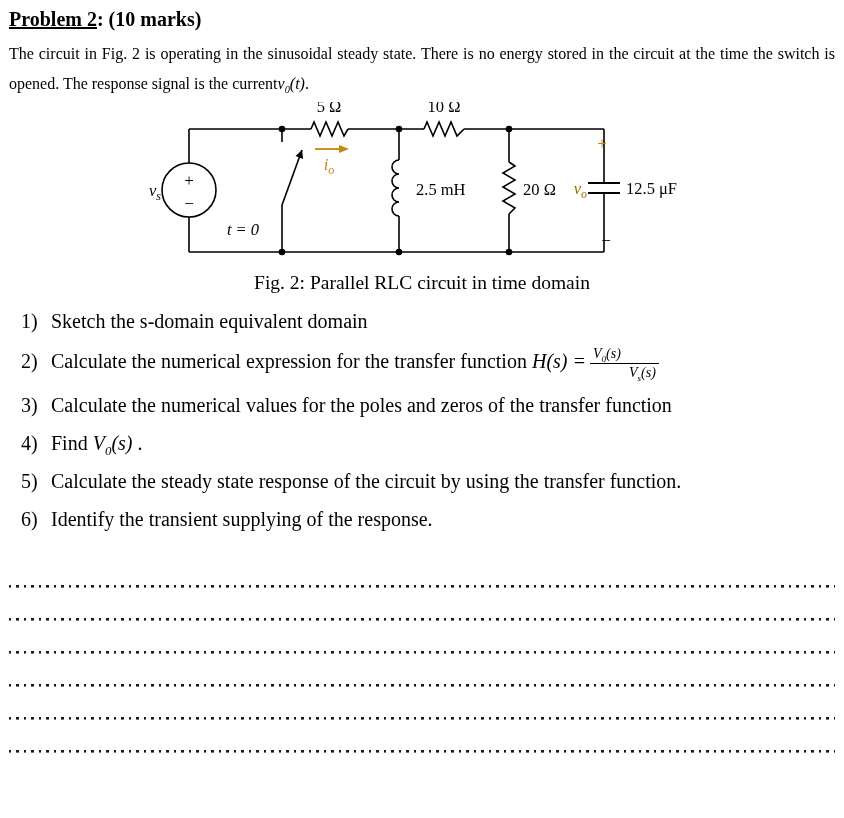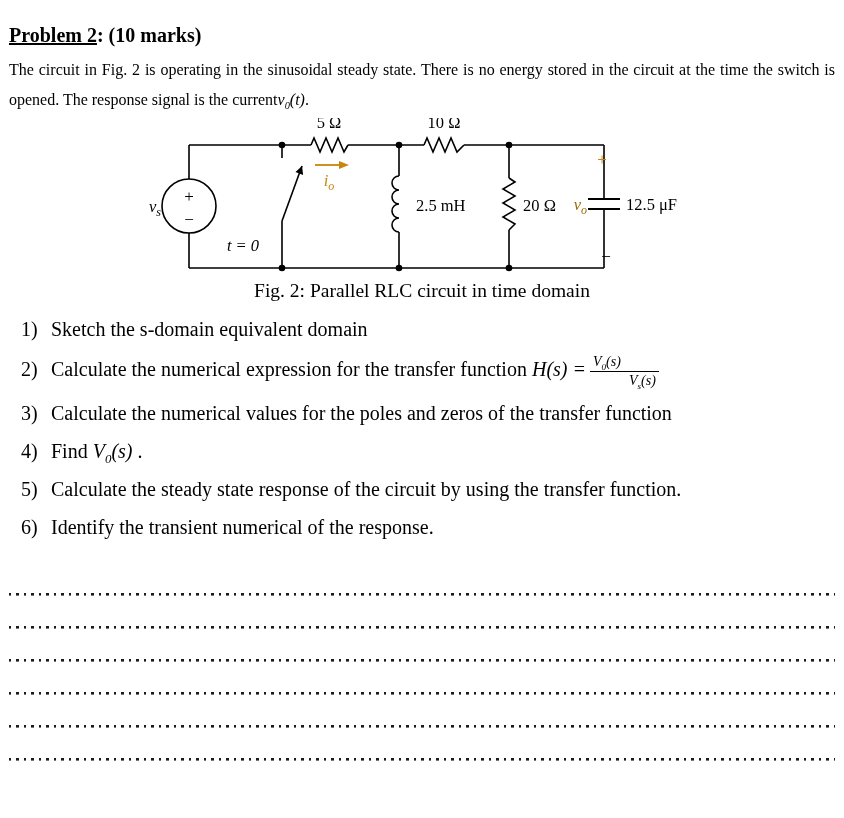--- a/index.html
+++ b/index.html
@@ -1,20 +1,20 @@
 <!DOCTYPE html>
 <html><head>
 <meta charset="utf-8">
 <style>
   html,body { margin:0; padding:0; background:#fff; }
   body {
     width:844px; height:818px; overflow:hidden;
     font-family:"Liberation Serif", serif; color:#000;
   }
-  .page { padding:20px 9px 0 9px; }
+  .page { padding:4px 9px 0 9px; }
 
   .title { font-size:20px; font-weight:bold; margin-top:4px; }
   .title .u { text-decoration:underline; }
 
   .bodytext {
     font-size:16px; line-height:1.85; text-align:justify;
     margin:8px 0 0 0;
   }
   .mi { font-style:italic; }
   sub { font-size:0.65em; line-height:0; }
@@ -23,21 +23,21 @@
   .circuit-wrap { margin:4px 0 0 130px; }
   svg text { font-family:"Liberation Serif", serif; font-size:16.5px; fill:#000; }
   svg .it { font-style:italic; }
   svg .pm { font-size:17px; }
   svg .accent { fill:#C8860D; }
   svg .vo { fill:#9a6b00; }
   .wire { stroke:#000; stroke-width:1.6; fill:none; }
   .plate { stroke:#000; stroke-width:2.2; fill:none; }
   .arrow-line { stroke:#C8860D; stroke-width:1.8; fill:none; }
 
-  .caption { font-size:19.5px; text-align:center; }
+  .caption { font-size:19.5px; text-align:center; margin-top:8px; }
 
   
   .questions { margin-top:14px; padding-left:12px; font-size:20px; }
   .qrow { margin-bottom:11px; line-height:1.35; }
   .qnum { display:inline-block; width:30px; }
   .frac {
     display:inline-block; vertical-align:middle; text-align:left;
     font-size:14px; line-height:1.12; font-style:italic; margin-left:4px;
   }
   .frac .num { display:block; border-bottom:1.3px solid #000; padding:0 3px 1px 3px; }
@@ -116,21 +116,21 @@
     <div class="qrow"><span class="qnum">1)</span><span>Sketch the s-domain equivalent domain</span></div>
 
     <div class="qrow"><span class="qnum">2)</span><span>Calculate the numerical expression for the transfer function </span><span class="mi">H(s) =</span><span class="frac"><span class="num"><span>V</span><sub>0</sub><span>(s)</span></span><span class="den"><span>V</span><sub>s</sub><span>(s)</span></span></span></div>
 
     <div class="qrow"><span class="qnum">3)</span><span>Calculate the numerical values for the poles and zeros of the transfer function</span></div>
 
     <div class="qrow"><span class="qnum">4)</span><span>Find </span><span class="mi"><span>V</span><sub>0</sub><span>(s)</span></span><span> .</span></div>
 
     <div class="qrow"><span class="qnum">5)</span><span>Calculate the steady state response of the circuit by using the transfer function.</span></div>
 
-    <div class="qrow"><span class="qnum">6)</span><span>Identify the transient numerical of the response.</span></div>
+    <div class="qrow"><span class="qnum">6)</span><span>Identify the transient supplying of the response.</span></div>
   </div>
 
   <div class="answers">
     <div class="dotline"></div>
     <div class="dotline"></div>
     <div class="dotline"></div>
     <div class="dotline"></div>
     <div class="dotline"></div>
     <div class="dotline"></div>
   </div>

